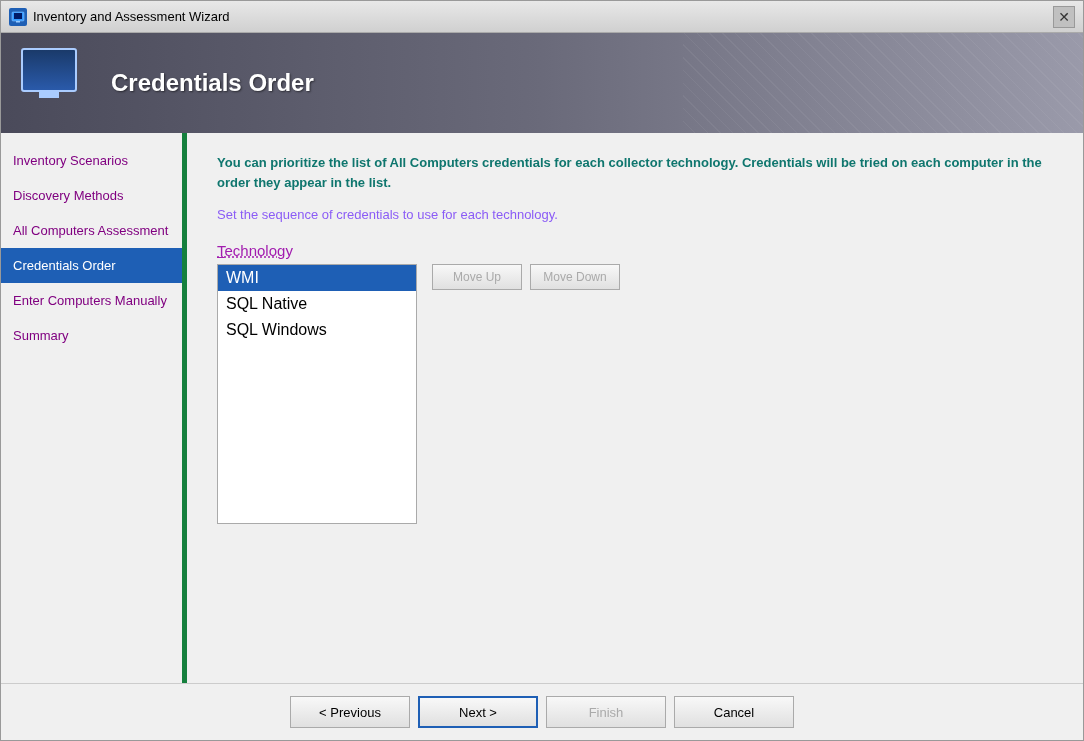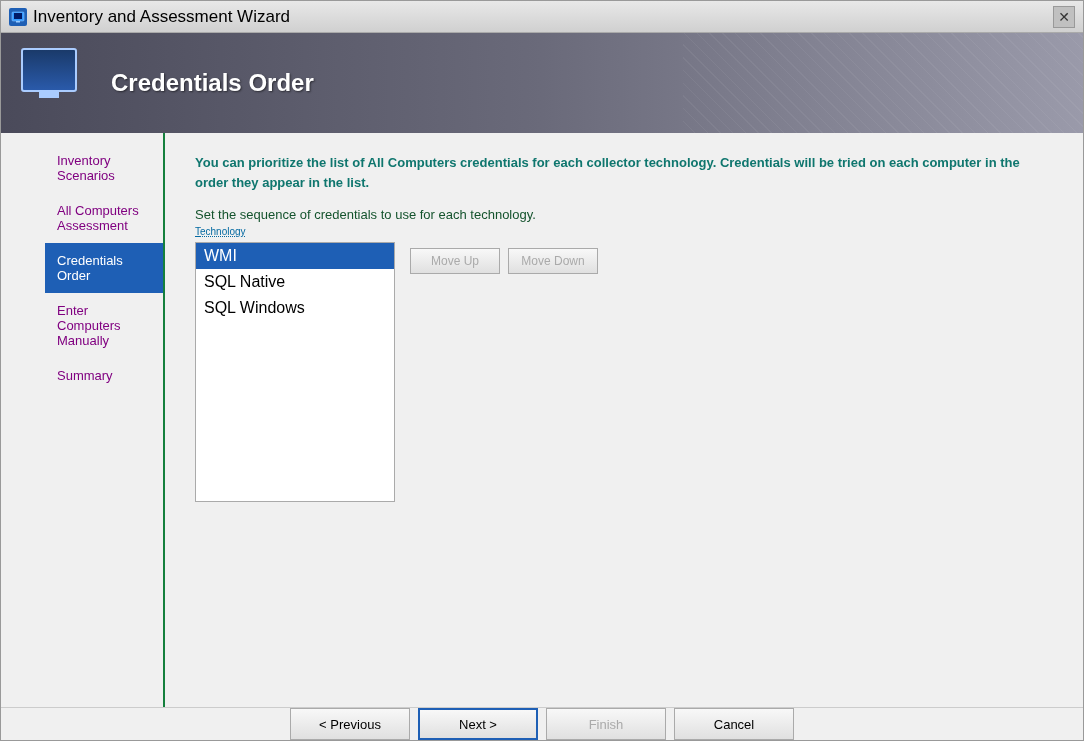--- a/index.html
+++ b/index.html
@@ -39,21 +39,21 @@
       background: #1e5fb5;
       border-radius: 2px;
       display: flex;
       align-items: center;
       justify-content: center;
       color: white;
       font-size: 10px;
     }
     .title-bar-text {
       flex: 1;
-      font-size: 17px;
+      font-size: 13px;
       color: #000;
     }
     .title-bar-close {
       width: 22px;
       height: 22px;
       background: #c0c0c0;
       border: 1px solid #999;
       cursor: pointer;
       display: flex;
       align-items: center;
@@ -118,26 +118,25 @@
       text-shadow: 1px 1px 2px rgba(0,0,0,0.5);
     }
 
     .content-area {
       display: flex;
       flex: 1;
       overflow: hidden;
     }
 
     .sidebar {
-      width: 164px;
-      background: #f0f0f0;
-      border-right: 2px solid #15803d;
+      width: 186px;
+      background: #f0f0f0;
+      border-right: 5px solid #15803d;
       padding-top: 10px;
       flex-shrink: 0;
-      padding-left: 44px;
     }
     .sidebar-item {
       padding: 10px 12px;
       cursor: pointer;
       color: #800080;
       font-size: 13px;
       border: none;
       background: transparent;
       width: 100%;
       text-align: left;
@@ -156,36 +155,36 @@
 
     .description-text {
       font-weight: bold;
       font-size: 13px;
       color: #0f766e;
       margin-bottom: 15px;
       line-height: 1.5;
     }
     .sub-description {
       font-size: 13px;
-      color: #14532d;
-      margin-bottom: 4px;
+      color: #8b5cf6;
+      margin-bottom: 20px;
     }
 
     .panels-area {
       display: flex;
       gap: 15px;
     }
 
     .panel-section {
       display: flex;
       flex-direction: column;
     }
     .panel-label {
-      font-size: 10px;
-      color: #0369a1;
+      font-size: 15px;
+      color: #a21caf;
       margin-bottom: 5px;
       text-decoration: underline;
       text-decoration-style: dotted;
     }
     .list-box {
       border: 1px solid #aaa;
       background: white;
       overflow-y: auto;
     }
     .list-box-technology {
@@ -224,21 +223,21 @@
       color: #555;
     }
     .action-button:disabled, .action-button.disabled {
       color: #aaa;
       cursor: default;
     }
 
     .footer {
       border-top: 1px solid #ccc;
       background: #f0f0f0;
-      padding: 0 20px;
+      padding: 12px 20px;
       display: flex;
       justify-content: center;
       gap: 8px;
       flex-shrink: 0;
     }
     .footer-button {
       width: 120px;
       height: 32px;
       background: linear-gradient(to bottom, #f8f8f8, #e0e0e0);
       border: 1px solid #aaa;
@@ -275,20 +274,21 @@
     <div class="header-icon">
       <div class="monitor-shape"></div>
     </div>
     <span class="header-title">Credentials Order</span>
   </div>
 
   <div class="content-area">
 
     <div class="sidebar">
       <div class="sidebar-item">Inventory Scenarios</div>
+      <div class="sidebar-item">Discovery Methods</div>
       <div class="sidebar-item">All Computers Assessment</div>
       <div class="sidebar-item active">Credentials Order</div>
       <div class="sidebar-item">Enter Computers Manually</div>
       <div class="sidebar-item">Summary</div>
     </div>
 
     <div class="main-content">
       <p class="description-text">You can prioritize the list of All Computers credentials for each collector technology. Credentials will be tried on each computer in the order they appear in the list.</p>
       <p class="sub-description">Set the sequence of credentials to use for each technology.</p>
 

